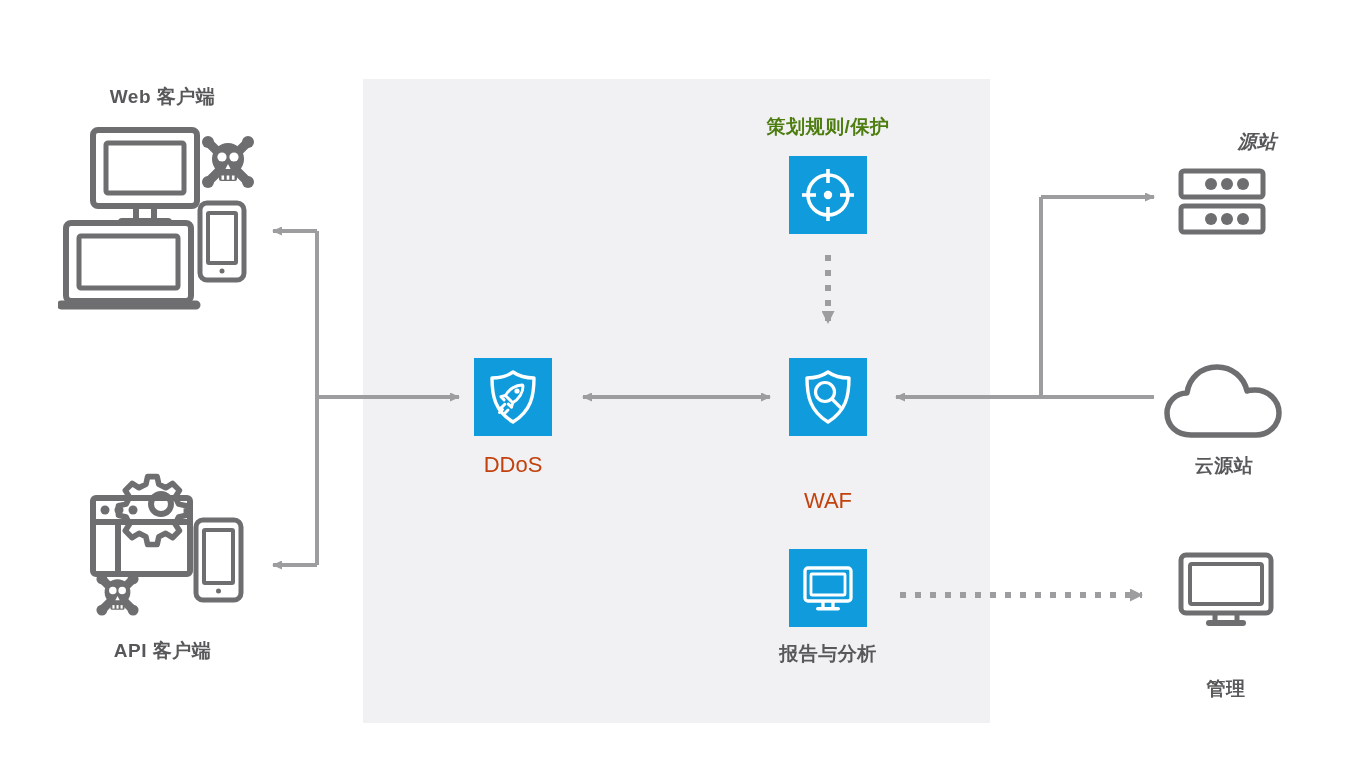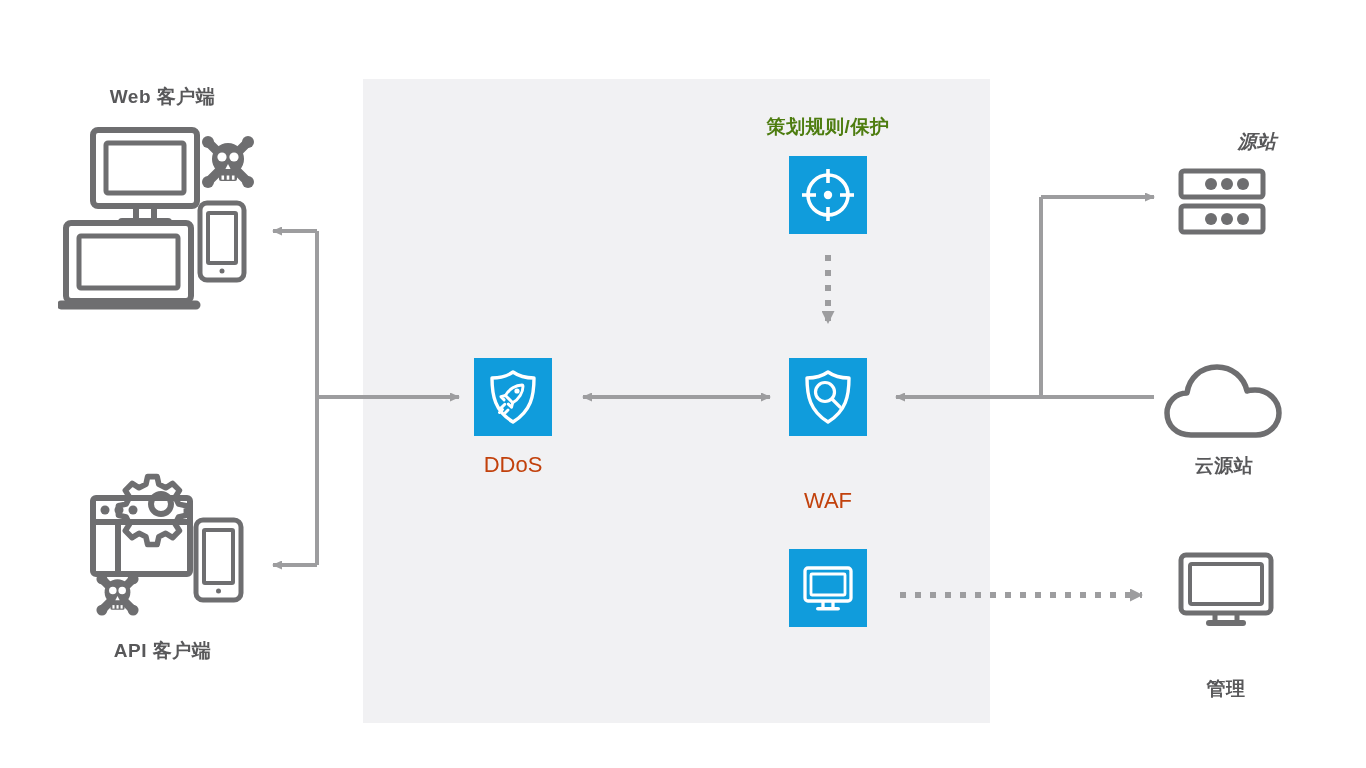--- a/index.html
+++ b/index.html
@@ -209,20 +209,21 @@
   <div class="tile" style="left:789px;top:549px;">
     <svg width="58" height="58" viewBox="0 0 58 58" xmlns="http://www.w3.org/2000/svg">
       <g fill="none" stroke="#ffffff" stroke-width="3.3" stroke-linejoin="round">
         <rect x="6" y="9" width="46" height="33" rx="3"></rect>
         <rect x="12" y="15" width="34" height="21" rx="1" stroke-width="2.8"></rect>
         <path d="M24,42 L24,48 M34,42 L34,48"></path>
       </g>
       <rect x="17" y="48" width="24" height="3.6" rx="1.8" fill="#ffffff"></rect>
     </svg>
   </div>
+  <div class="label label-cjk" style="left:733px;top:641px;width:190px;">报告与分析</div>
 
   <div class="label label-cjk" style="left:1192px;top:129px;width:130px;font-style:italic;">源站</div>
 
   <svg class="node" style="left:1178px;top:168px;" width="88" height="70" viewBox="0 0 88 70" xmlns="http://www.w3.org/2000/svg">
     <g fill="none" stroke="#6e6e70" stroke-width="5">
       <rect x="3" y="3" width="82" height="26" rx="3"></rect>
       <rect x="3" y="38" width="82" height="26" rx="3"></rect>
     </g>
     <g fill="#6e6e70">
       <circle cx="33" cy="16" r="6"></circle>

